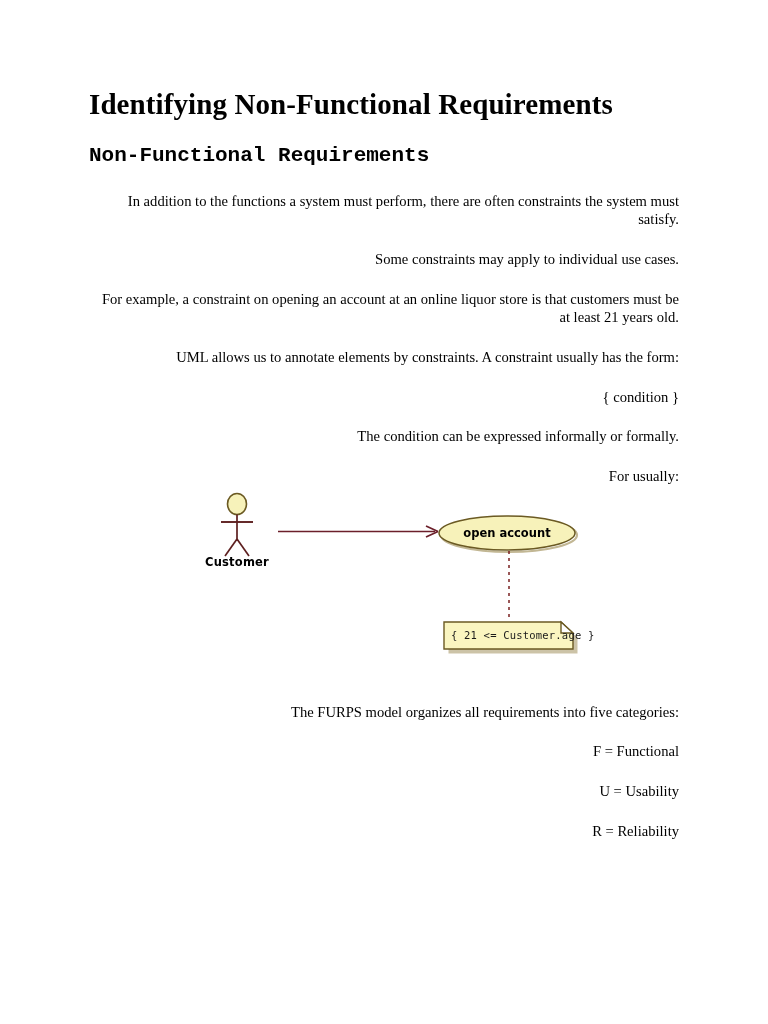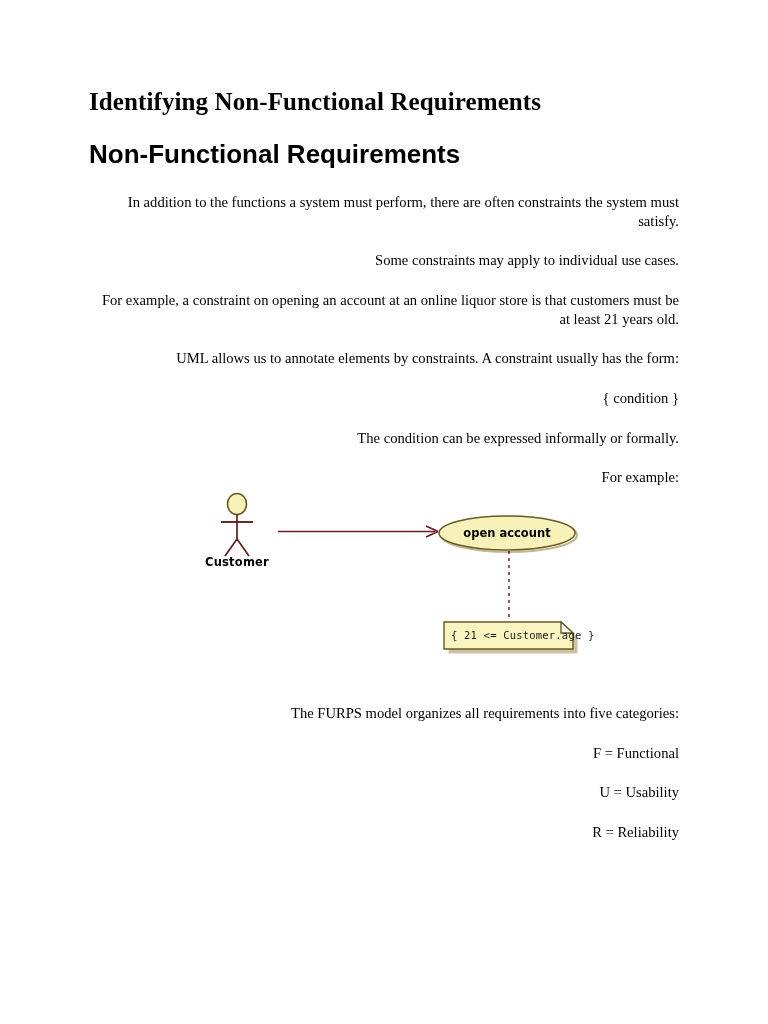--- a/index.html
+++ b/index.html
@@ -24,29 +24,29 @@
     background: #ffffff;
   }
   .content {
     position: absolute;
     left: 89px;
     top: 88px;
     width: 590px;
   }
   h1.doc-title {
     font-family: "Liberation Serif", "DejaVu Serif", serif;
-    font-size: 25px;
+    font-size: 29px;
     font-weight: bold;
     letter-spacing: 0.1px;
     margin: 0 0 22px 0;
     line-height: 1.15;
   }
   h2.section-title {
-    font-family: Liberation Sans, sans-serif;
-    font-size: 26px;
+    font-family: Liberation Mono, monospace;
+    font-size: 21px;
     font-weight: bold;
     margin: 0 0 23px 0;
     line-height: 1.2;
   }
   h2.section-title.furps {
     margin: 0 0 24px 0;
   }
   p.para {
     font-size: 14.6px;
     line-height: 1.28;
@@ -104,21 +104,21 @@
     <p class="para">Some constraints may apply to individual use cases.</p>
 
     <p class="para">For example, a constraint on opening an account at an online liquor store is that customers must be at least 21 years old.</p>
 
     <p class="para">UML allows us to annotate elements by constraints. A constraint usually has the form:</p>
 
     <p class="para">{ condition }</p>
 
     <p class="para">The condition can be expressed informally or formally.</p>
 
-    <p class="para">For example:</p>
+    <p class="para">For usually:</p>
 
     <div class="spacer-diagram"></div>
 
 
 
     <p class="para">The FURPS model organizes all requirements into five categories:</p>
 
     <p class="para">F = Functional</p>
 
     <p class="para">U = Usability</p>

